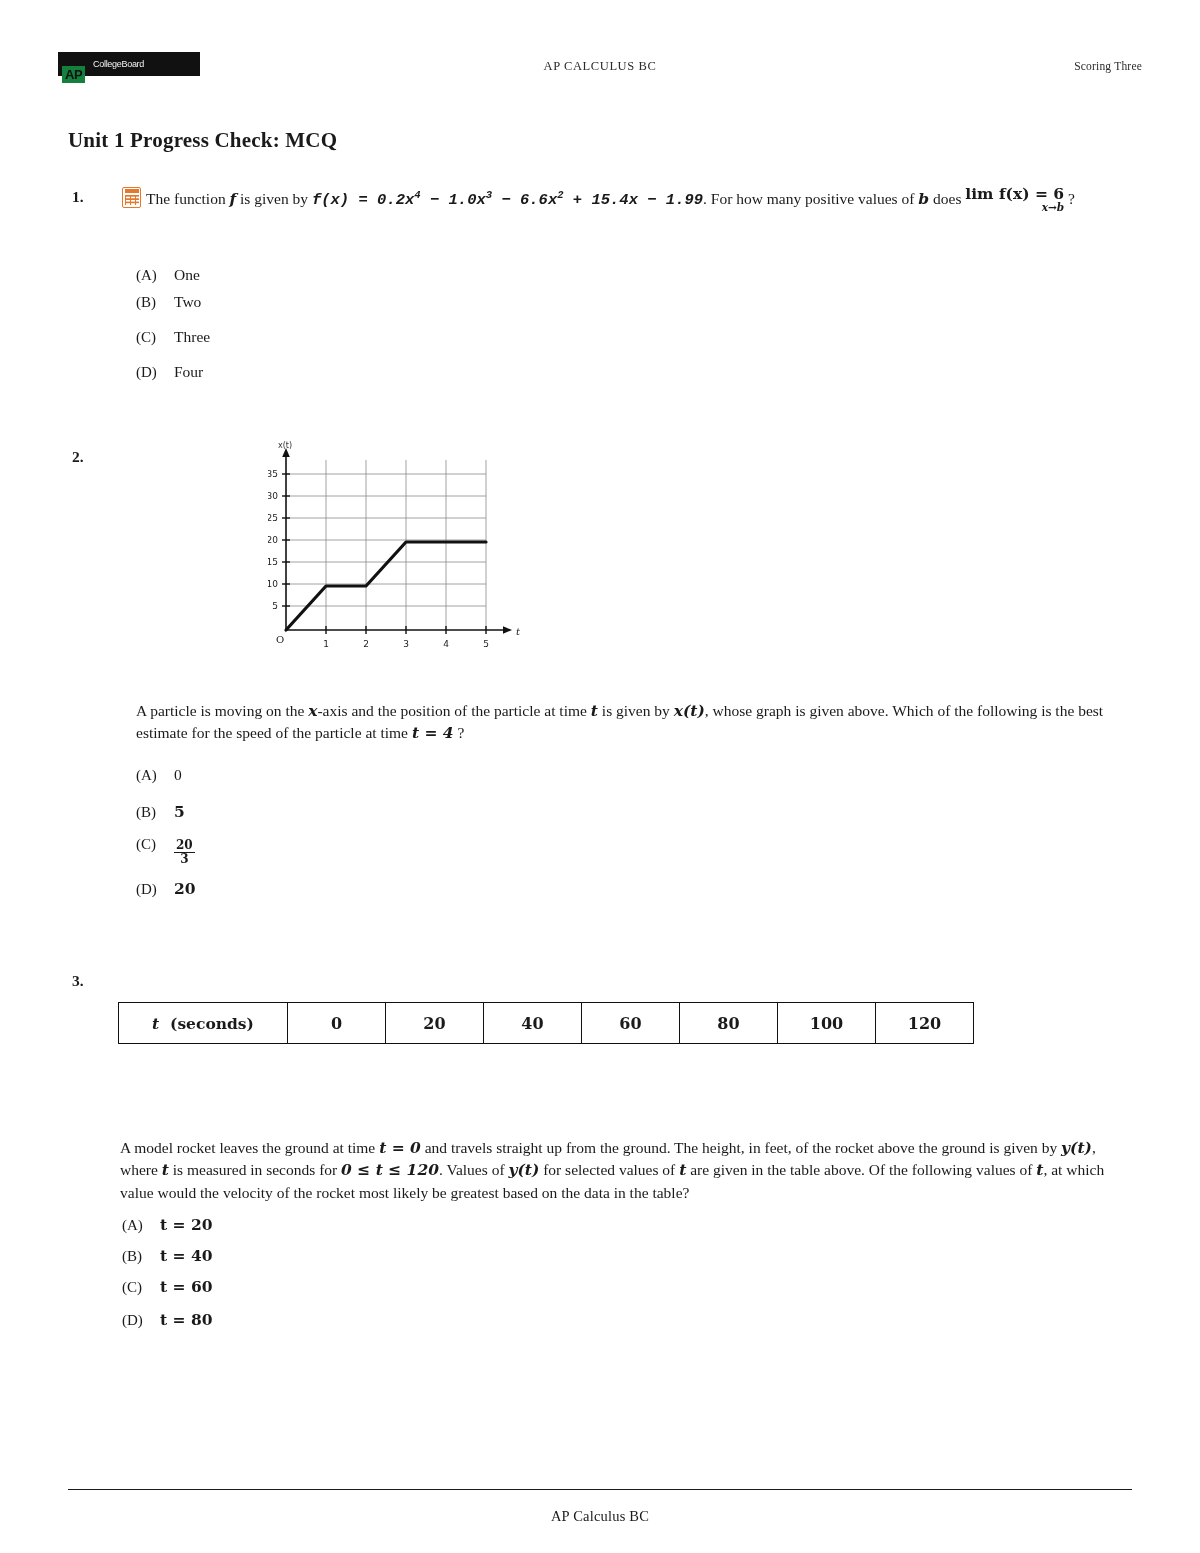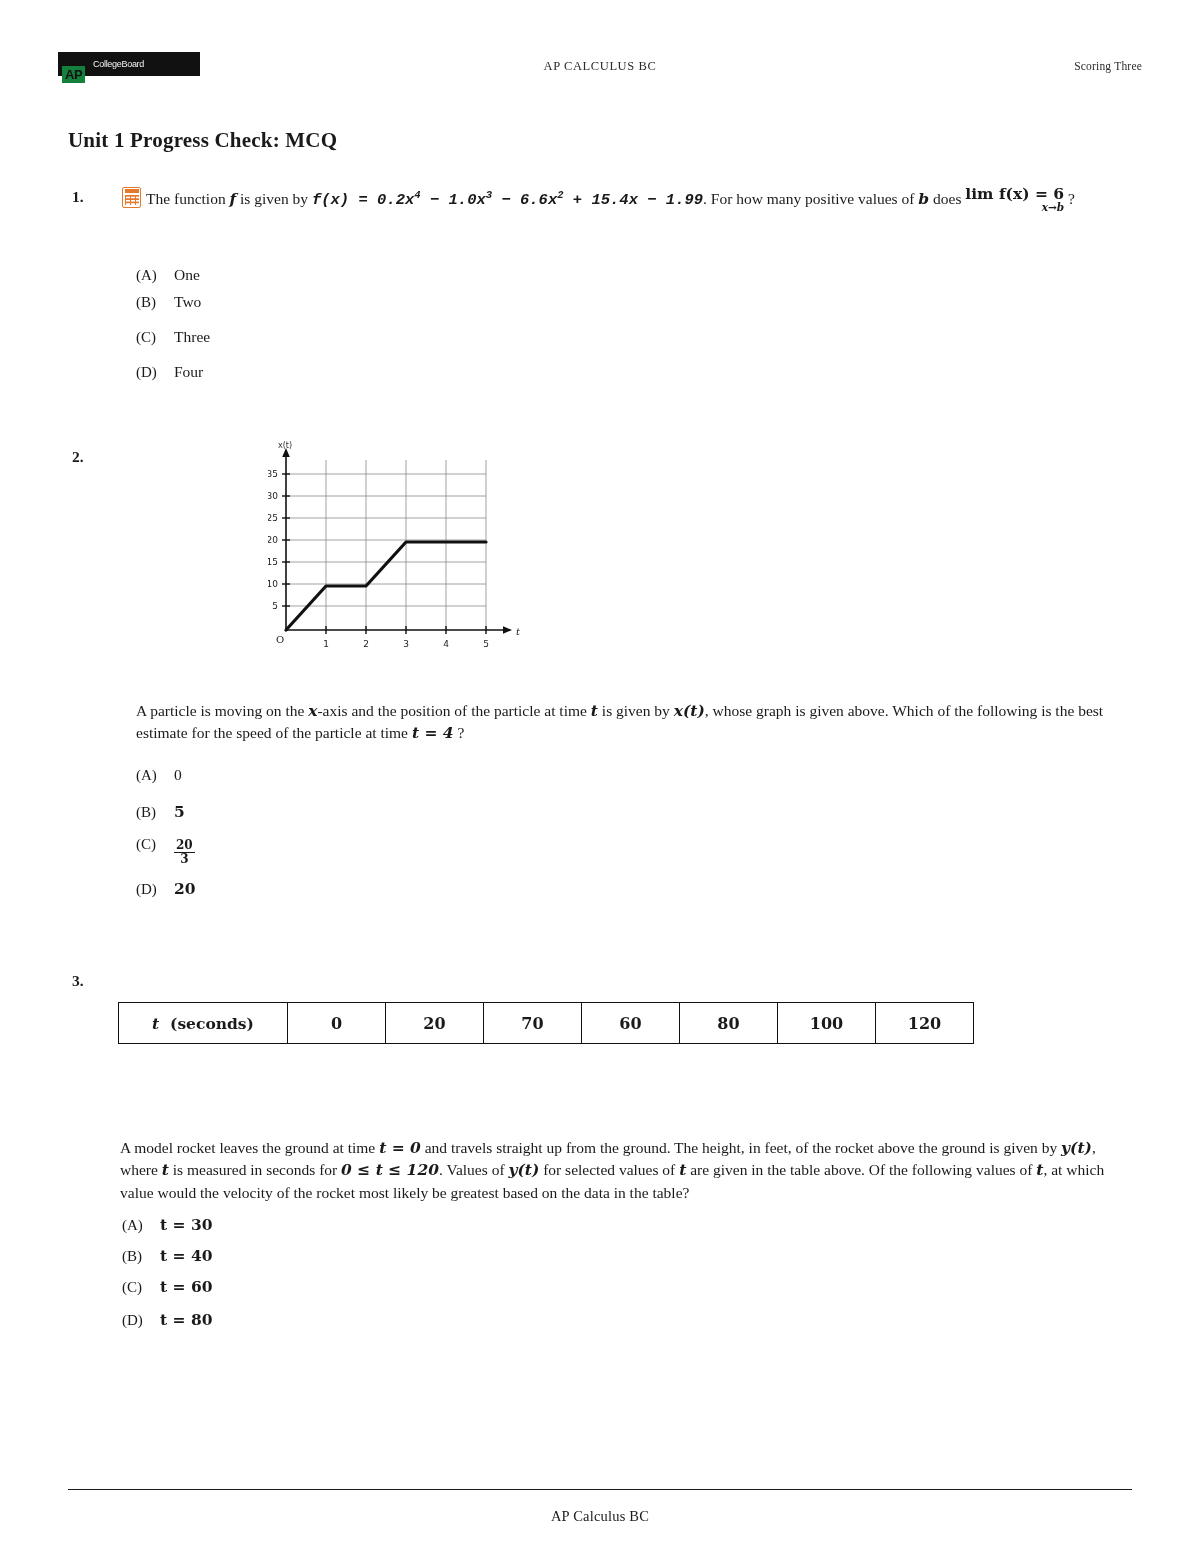--- a/index.html
+++ b/index.html
@@ -377,37 +377,37 @@
   </div>
 
   <div class="qnum" style="left:72px; top:972px;">3.</div>
 
   <table class="data-table">
     <tbody>
         <tr>
       <td class="rowhead"><span class="tbl-it">t</span>&nbsp; (seconds)</td>
       <td class="cell">0</td>
       <td class="cell">20</td>
-      <td class="cell">70</td>
+      <td class="cell">40</td>
       <td class="cell">60</td>
       <td class="cell">80</td>
       <td class="cell">100</td>
       <td class="cell">120</td>
     </tr>
   </tbody>
     </table>
 
   <div class="qbody" style="left:120px; top:1108px; width:1000px;margin-top:29px;">
     <span>A model rocket leaves the ground at time </span><span class="mathb">t = 0</span><span> and travels straight up from the ground. The height, in feet, of the rocket above the ground is given by </span><span class="mathb">y(t)</span><span>, where </span><span class="mathb">t</span><span> is measured in seconds for </span><span class="mathb">0 ≤ t ≤ 120</span><span>. Values of </span><span class="mathb">y(t)</span><span> for selected values of </span><span class="mathb">t</span><span> are given in the table above. Of the following values of </span><span class="mathb">t</span><span>, at which value would the velocity of the rocket most likely be greatest based on the data in the table?</span>
   </div>
 
   <div class="choices" style="left:122px; top:1215px;">
     <div class="choice" style="margin-bottom:12px;">
       <span class="lbl">(A)</span>
-      <span class="txt bold">t = 30</span>
+      <span class="txt bold">t = 20</span>
     </div>
     <div class="choice" style="margin-bottom:12px;">
       <span class="lbl">(B)</span>
       <span class="txt bold">t = 40</span>
     </div>
     <div class="choice" style="margin-bottom:14px;">
       <span class="lbl">(C)</span>
       <span class="txt bold">t = 60</span>
     </div>
     <div class="choice">

